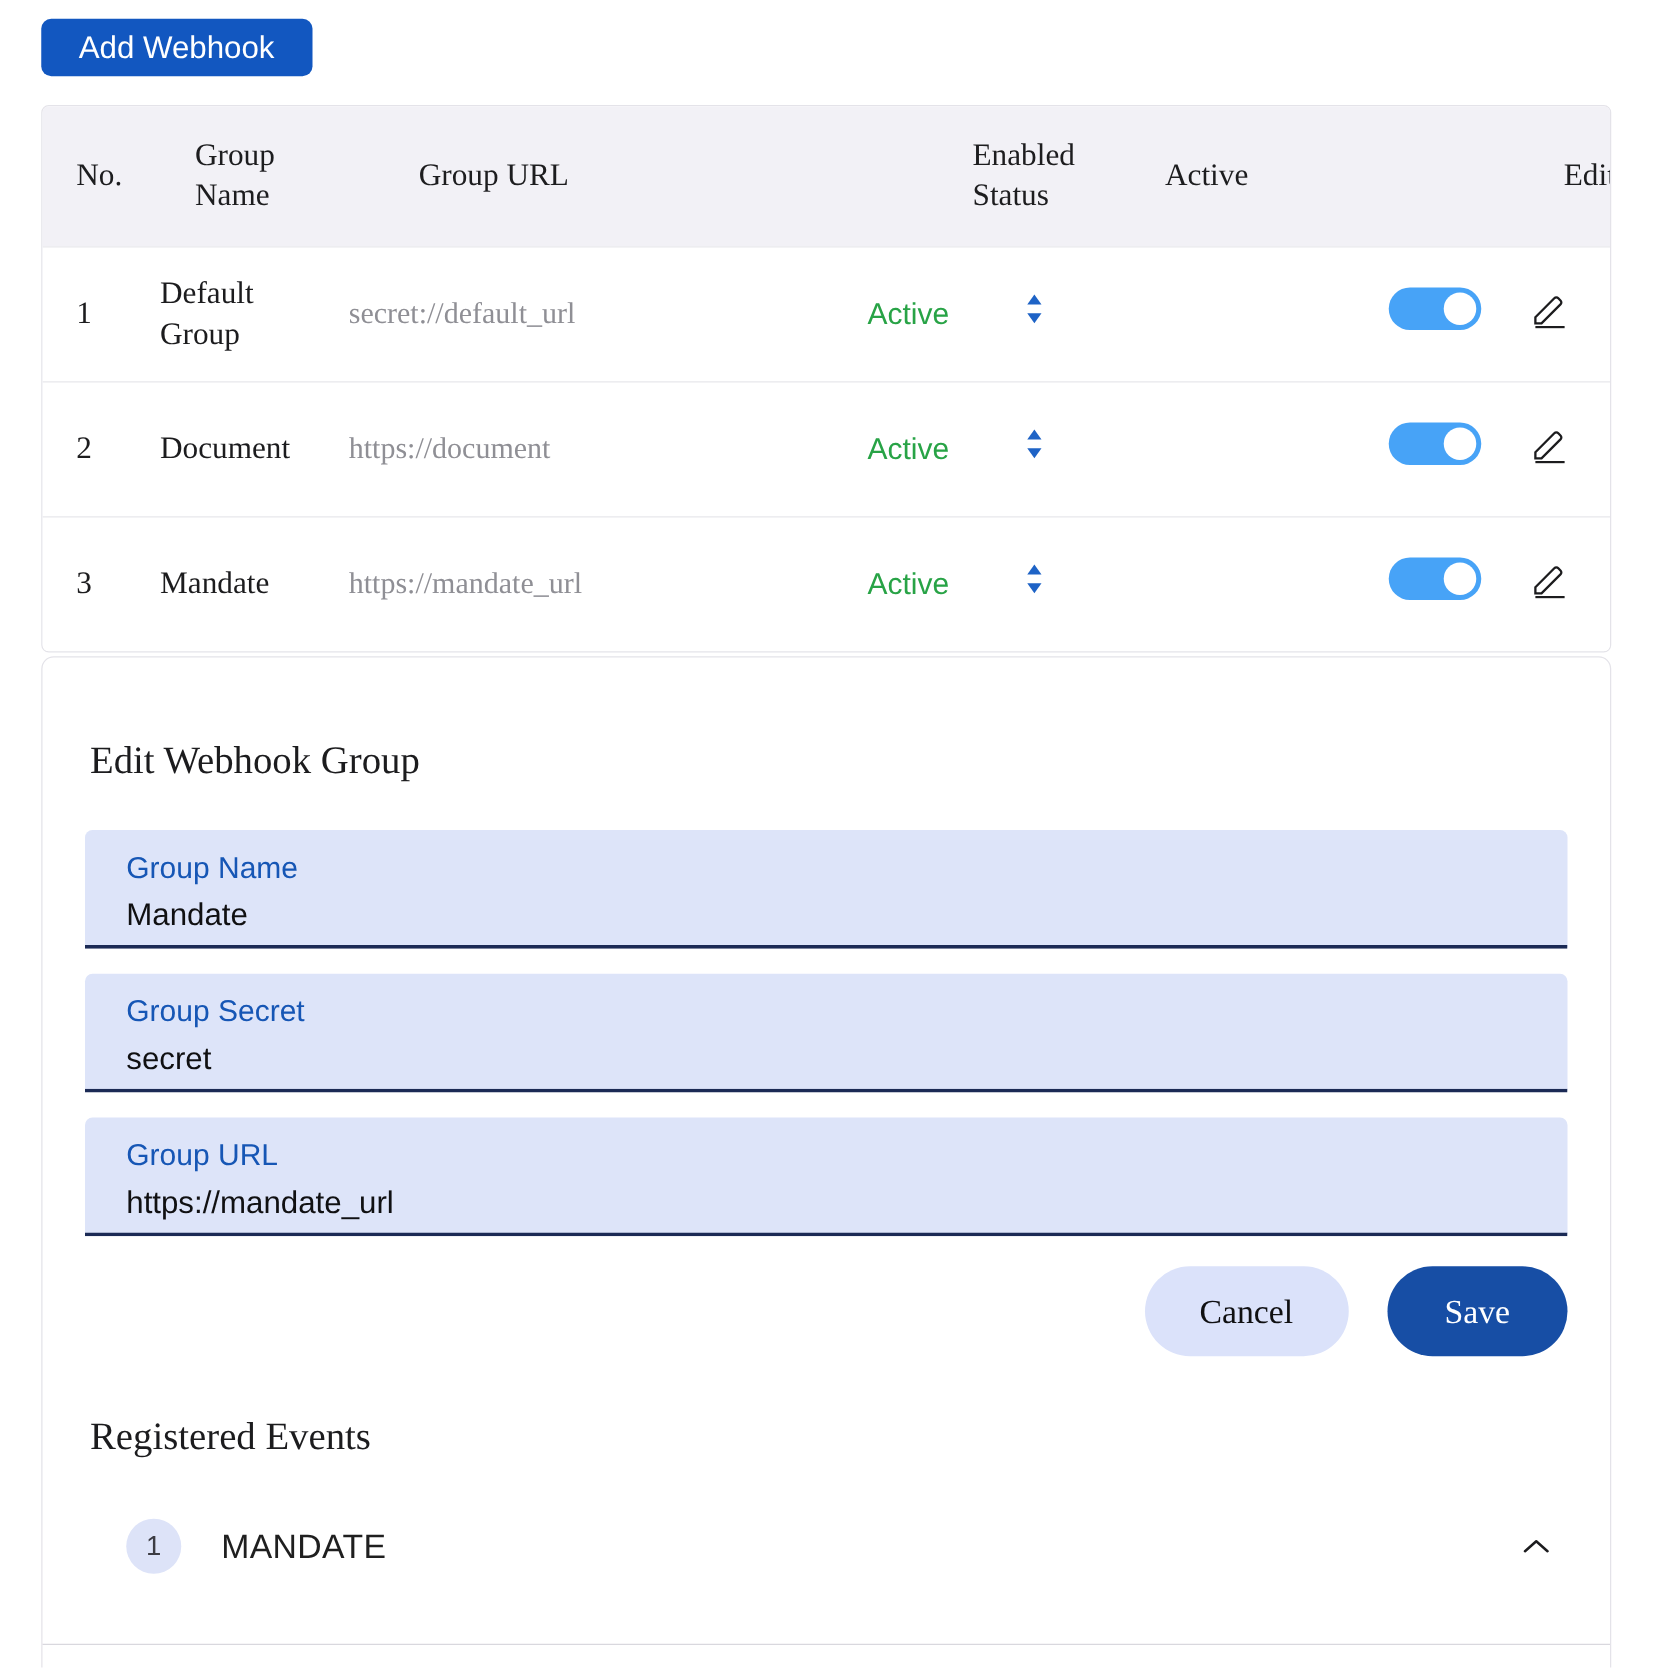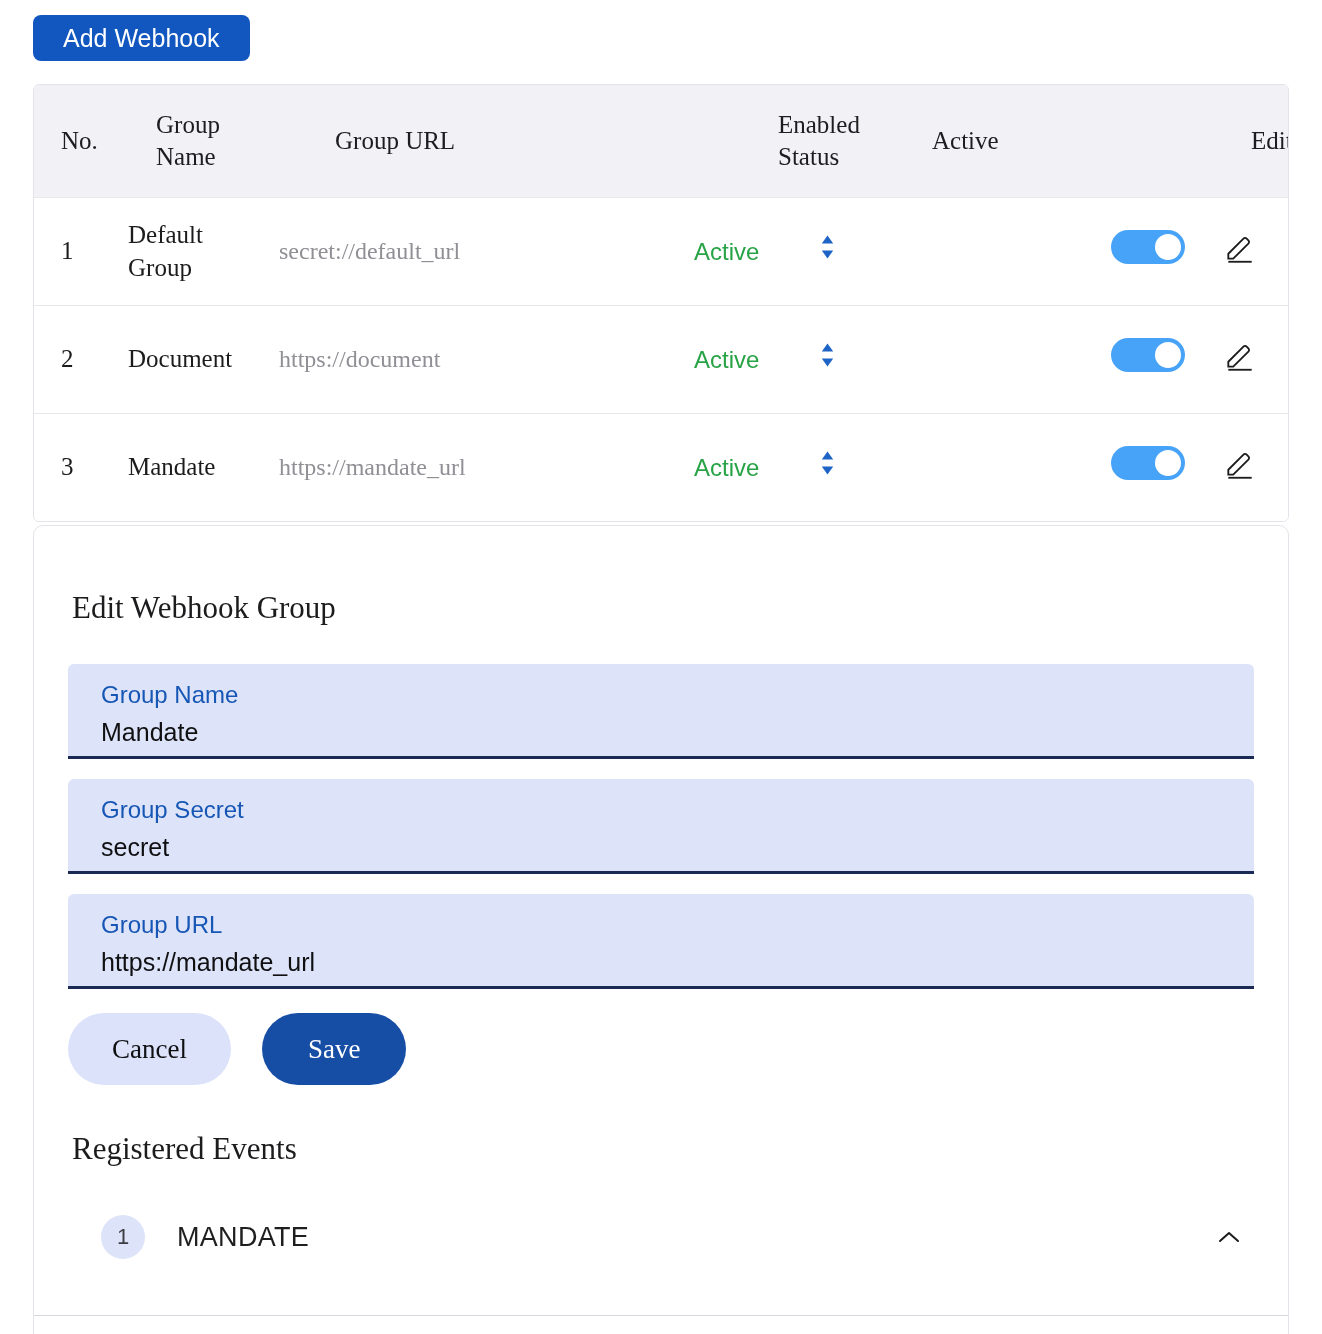--- a/index.html
+++ b/index.html
@@ -80,21 +80,21 @@
     cursor: text;
   }
   .field-label {
     font-family: "Liberation Sans", sans-serif;
     font-size: 24px; color: #1656b5;
   }
   .field-value {
     font-family: "Liberation Sans", sans-serif;
     font-size: 25px; color: #101012; margin-top: 9px;
   }
-  .actions { margin-top: 24px; display: flex; align-items: center; }
+  .actions { margin-top: 24px; display: flex; align-items: center; justify-content: flex-end; }
   .btn-cancel, .btn-save {
     display: inline-flex; align-items: center; justify-content: center;
     height: 72px; border: none; border-radius: 40px;
     font-family: "Liberation Serif", serif; font-size: 27px; cursor: pointer;
   }
   .btn-cancel { background: #dbe2fa; color: #101012; padding: 0 44px; }
   .btn-save { background: #174ea5; color: #ffffff; padding: 0 46px; margin-left: 31px; }
 
   .re-title { margin-top: 46px !important; }
   .event-item {

